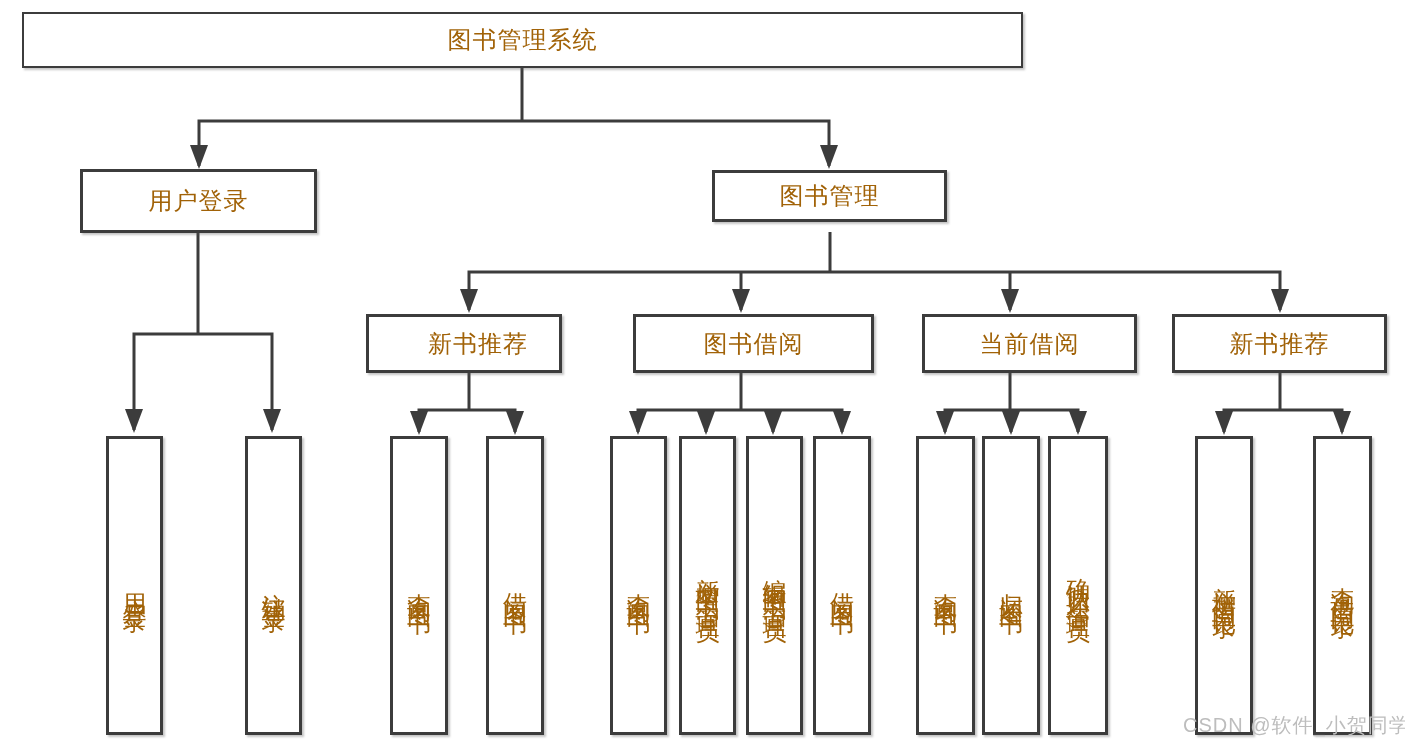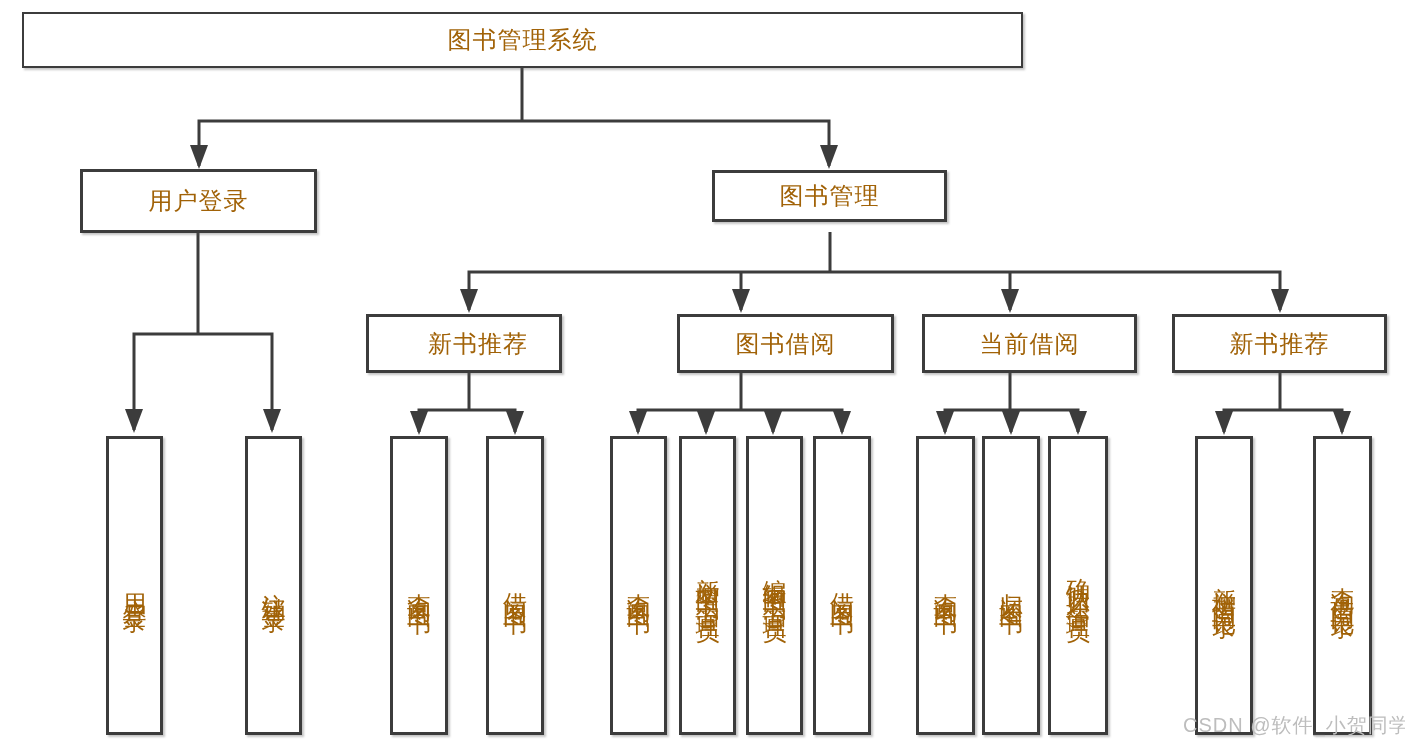--- a/index.html
+++ b/index.html
@@ -98,21 +98,21 @@
       <polygon points="1333,411 1351,411 1342,435"></polygon>
     </g>
   </svg>
 
   <div class="node node-h node-root" style="left:22px; top:12px; width:1001px; height:56px;">图书管理系统</div>
 
   <div class="node node-h" style="left:80px; top:169px; width:237px; height:64px;">用户登录</div>
   <div class="node node-h" style="left:712px; top:170px; width:235px; height:52px;">图书管理</div>
 
   <div class="node node-h" style="left:366px; top:314px; width:196px; height:59px;padding-left:28px;">新书推荐</div>
-  <div class="node node-h" style="left:633px; top:314px; width:217px; height:59px;margin-left:44px;">图书借阅</div>
+  <div class="node node-h" style="left:633px; top:314px; width:241px; height:59px;">图书借阅</div>
   <div class="node node-h" style="left:902px; top:314px; width:215px; height:59px;margin-left:20px;">当前借阅</div>
   <div class="node node-h" style="left:1172px; top:314px; width:215px; height:59px;">新书推荐</div>
 
   <div class="node node-v" style="left:106px; top:436px; width:57px; height:299px;">用户登录</div>
   <div class="node node-v" style="left:245px; top:436px; width:57px; height:299px;">注销登录</div>
 
   <div class="node node-v" style="left:390px; top:436px; width:58px; height:299px;">查询图书</div>
   <div class="node node-v" style="left:486px; top:436px; width:58px; height:299px;">借阅图书</div>
 
   <div class="node node-v" style="left:610px; top:436px; width:57px; height:299px;">查询图书</div>

